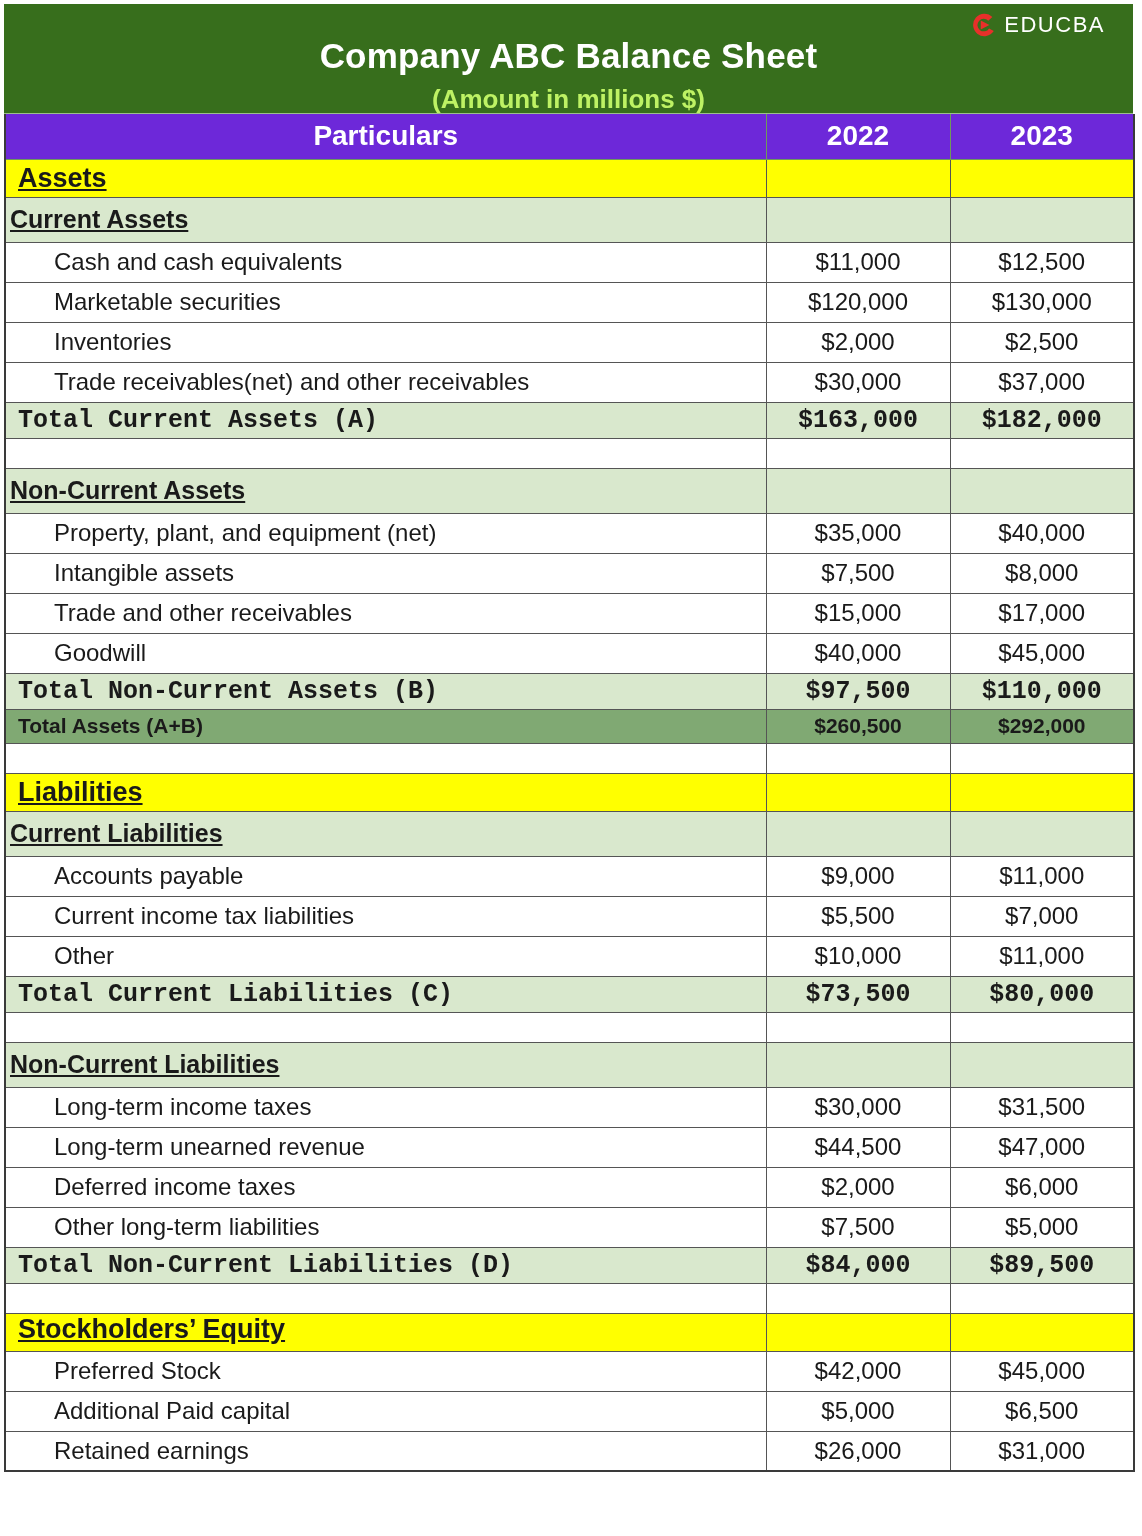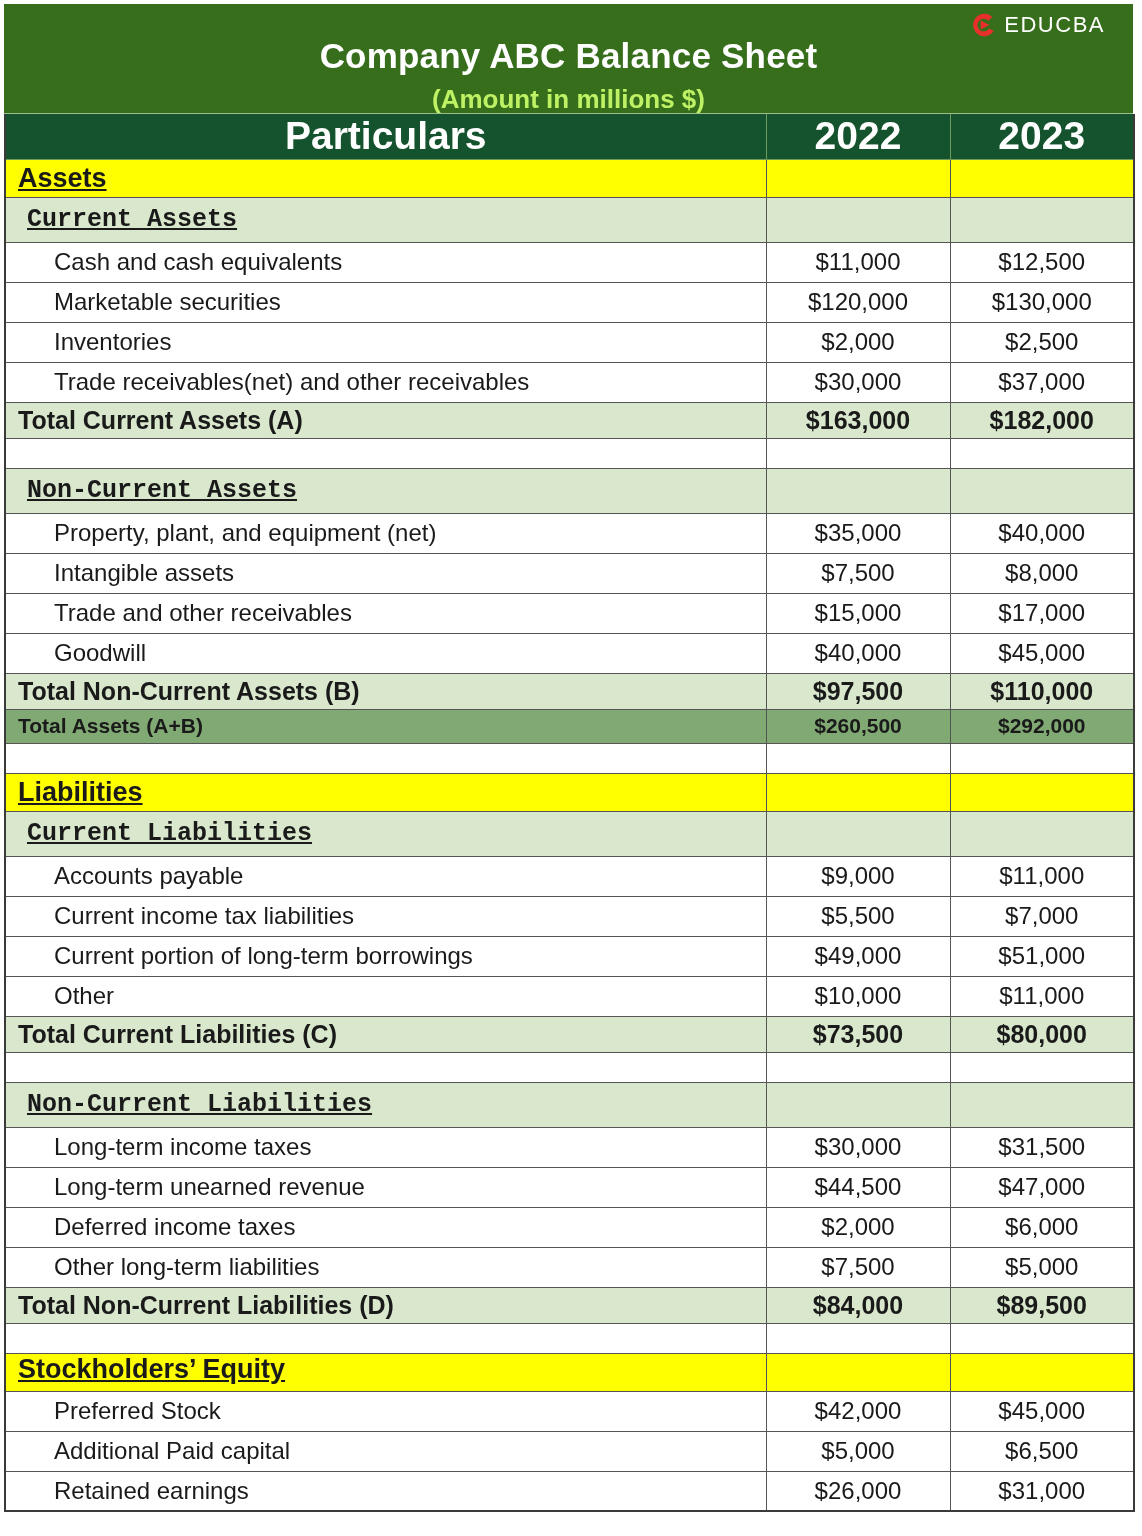--- a/index.html
+++ b/index.html
@@ -88,23 +88,23 @@
     font-size: 24px;
     color: #1a1a1a;
     vertical-align: middle;
     box-sizing: border-box;
     overflow: hidden;
     white-space: nowrap;
   }
 
   
   tr.colhead td {
-    background: #14532d;
+    background: #6d28d9;
     color: #ffffff;
-    font-size: 39px;
+    font-size: 28px;
     font-weight: bold;
     text-align: center;
     height: 45px;
     border-color: #6f9a5b;
     border-top: none;
   }
 
   
   tr.section td {
     background: #FFFF00;
@@ -114,31 +114,32 @@
   }
   tr.section td.part { padding-left: 12px; }
   tr.section td.part span.u { text-decoration: underline; }
 
   tr.subhead td {
     background: #D9E8CD;
     font-weight: bold;
     font-size: 25px;
     height: 45px;
   }
-  tr.subhead td.part { padding-left: 21px; font-family: Liberation Mono, monospace; }
+  tr.subhead td.part { padding-left: 4px; }
   tr.subhead td.part span.u { text-decoration: underline; }
 
   tr.item td { background: #ffffff; height: 40px; }
   tr.item td.part { padding-left: 48px; font-size: 24px; }
 
   tr.subtotal td {
     background: #D9E8CD;
     font-weight: bold;
     height: 36px;
     font-size: 25px;
+    font-family: Liberation Mono, monospace;
   }
   tr.subtotal td.part { padding-left: 12px; }
 
   tr.grandtotal td {
     background: #80A973;
     font-weight: bold;
     height: 34px;
     font-size: 21px;
   }
   tr.grandtotal td.part { padding-left: 12px; }
@@ -281,25 +282,20 @@
           <td class="part">Accounts payable</td>
           <td class="num">$9,000</td>
           <td class="num">$11,000</td>
         </tr>
         <tr class="item">
           <td class="part">Current income tax liabilities</td>
           <td class="num">$5,500</td>
           <td class="num">$7,000</td>
         </tr>
         <tr class="item">
-          <td class="part">Current portion of long-term borrowings</td>
-          <td class="num">$49,000</td>
-          <td class="num">$51,000</td>
-        </tr>
-        <tr class="item">
           <td class="part">Other</td>
           <td class="num">$10,000</td>
           <td class="num">$11,000</td>
         </tr>
         <tr class="subtotal">
           <td class="part">Total Current Liabilities (C)</td>
           <td class="num">$73,500</td>
           <td class="num">$80,000</td>
         </tr>
         <tr class="blank">

